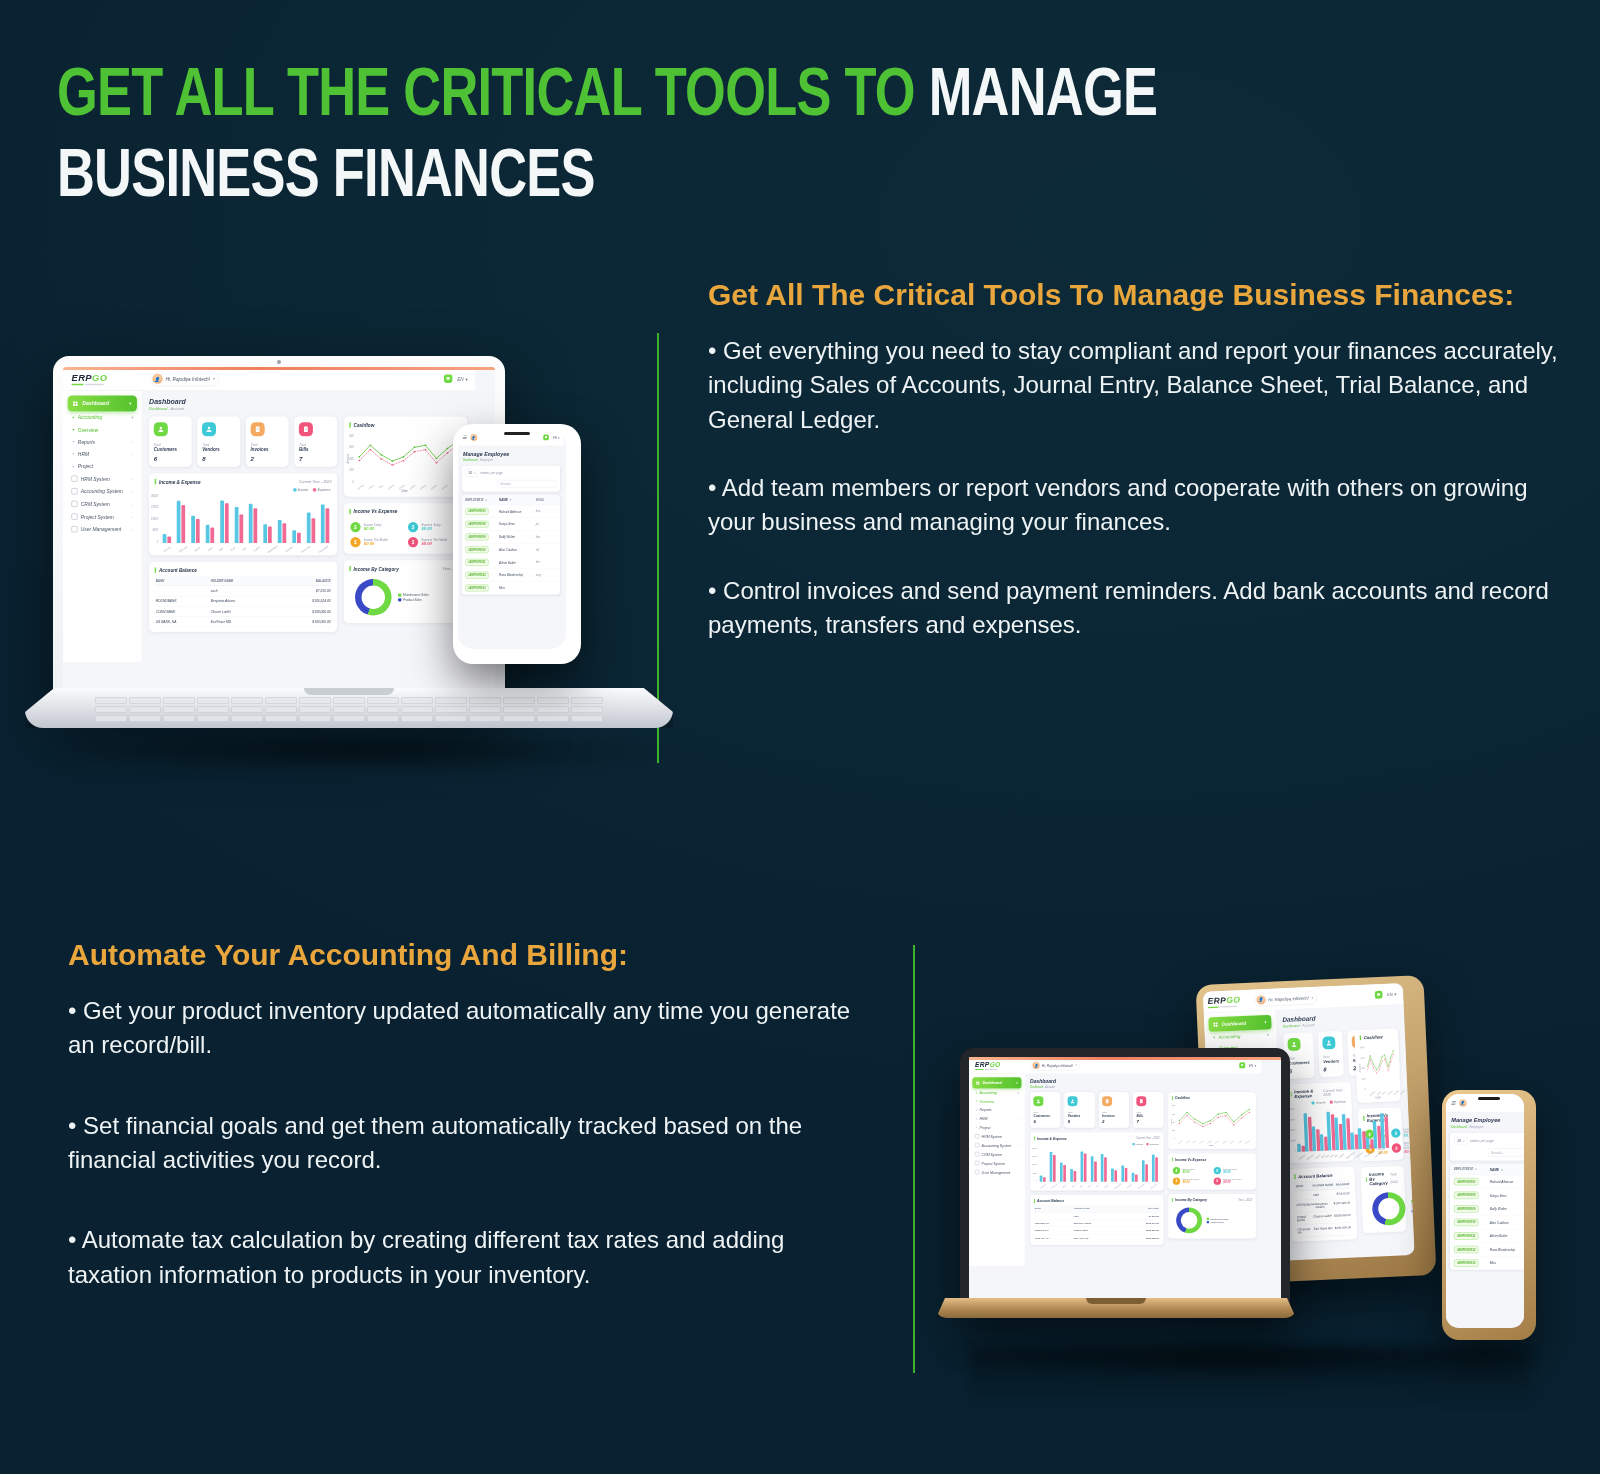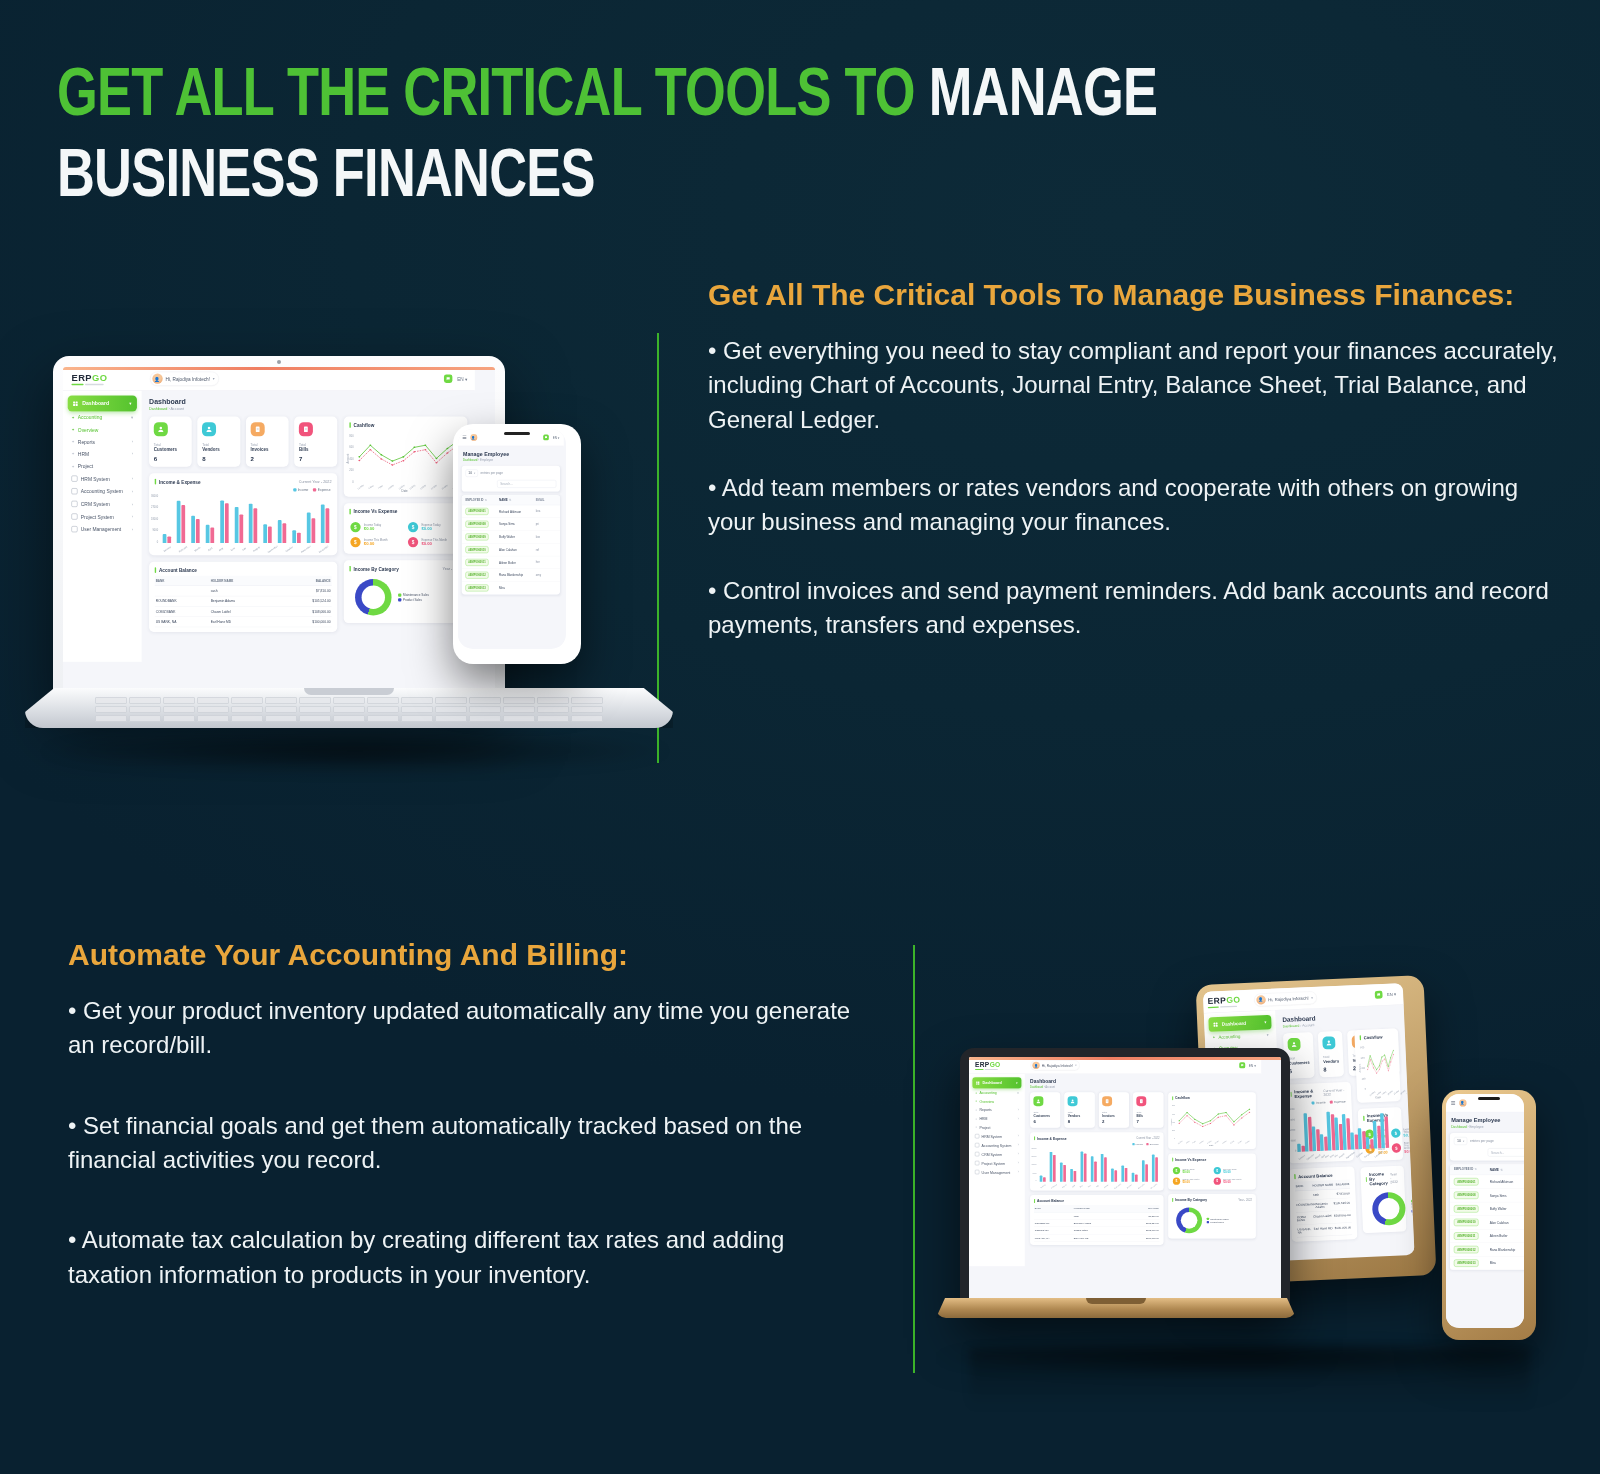--- a/index.html
+++ b/index.html
@@ -17,21 +17,21 @@
   .txtcol h2{margin:0 0 22px 0;font-size:30px;font-weight:bold;color:#e9a63c;}
   .txtcol p{margin:0 0 34px 0;font-size:24px;line-height:1.43;}
   .txtcol p::before{content:"\2022  ";}
   #sec1{left:708px;top:278px;width:856px;}
   #sec2{left:68px;top:938px;width:795px;}
   #sec2 p{margin-bottom:46px;}
   .vdivider{position:absolute;width:2px;background:#3cb32a;}
   #div1{left:657px;top:333px;height:430px;}
   #div2{left:913px;top:945px;height:428px;}
   
-  .cluster{position:absolute;}
+  .cluster{position:absolute;font-style:italic;}
   #cluster-top{left:25px;top:348px;width:680px;height:420px;}
   #cluster-bot{left:930px;top:950px;width:660px;height:440px;}
   .groundshadow{position:absolute;border-radius:50%;filter:blur(6px);}
   .lap-light-screen{position:absolute;left:28px;top:8px;width:432px;height:332px;
     background:linear-gradient(#fdfdfe,#eef0f3);border-radius:16px 16px 0 0;
     box-shadow:0 24px 60px rgba(0,0,0,.5);padding:11px 10px 10px;}
   .lap-light-screen .cam{position:absolute;left:50%;top:4px;width:4px;height:4px;margin-left:-2px;border-radius:50%;background:#9aa0a8;}
   .viewport{position:relative;overflow:hidden;background:#f5f6fa;border-radius:3px;width:100%;height:100%;}
   .topline{position:absolute;left:0;top:0;width:100%;height:3px;z-index:5;
     background:linear-gradient(90deg,#f9b48c,#ef7e62 45%,#f6a37f);}
@@ -178,22 +178,22 @@
 
   <div class="hero">
     <h1>
       <span class="hl-green">GET ALL THE CRITICAL TOOLS TO </span><span class="hl-white">MANAGE</span><br>
       <span class="hl-white">BUSINESS FINANCES</span>
     </h1>
   </div>
 
   <div class="txtcol" id="sec1">
     <h2>Get All The Critical Tools To Manage Business Finances:</h2>
-    <p>Get everything you need to stay compliant and report your finances accurately, including Chart of Accounts, Journal Entry, Balance Sheet, Trial Balance, and General Ledger.</p>
-    <p>Add team members or rates vendors and cooperate with others on growing your business and managing your finances.</p>
+    <p>Get everything you need to stay compliant and report your finances accurately, including Sales of Accounts, Journal Entry, Balance Sheet, Trial Balance, and General Ledger.</p>
+    <p>Add team members or report vendors and cooperate with others on growing your business and managing your finances.</p>
     <p>Control invoices and send payment reminders. Add bank accounts and record payments, transfers and expenses.</p>
   </div>
 
   <div class="txtcol" id="sec2">
     <h2>Automate Your Accounting And Billing:</h2>
     <p>Get your product inventory updated automatically any time you generate an record/bill.</p>
     <p>Set financial goals and get them automatically tracked based on the financial activities you record.</p>
     <p>Automate tax calculation by creating different tax rates and adding taxation information to products in your inventory.</p>
   </div>
 

